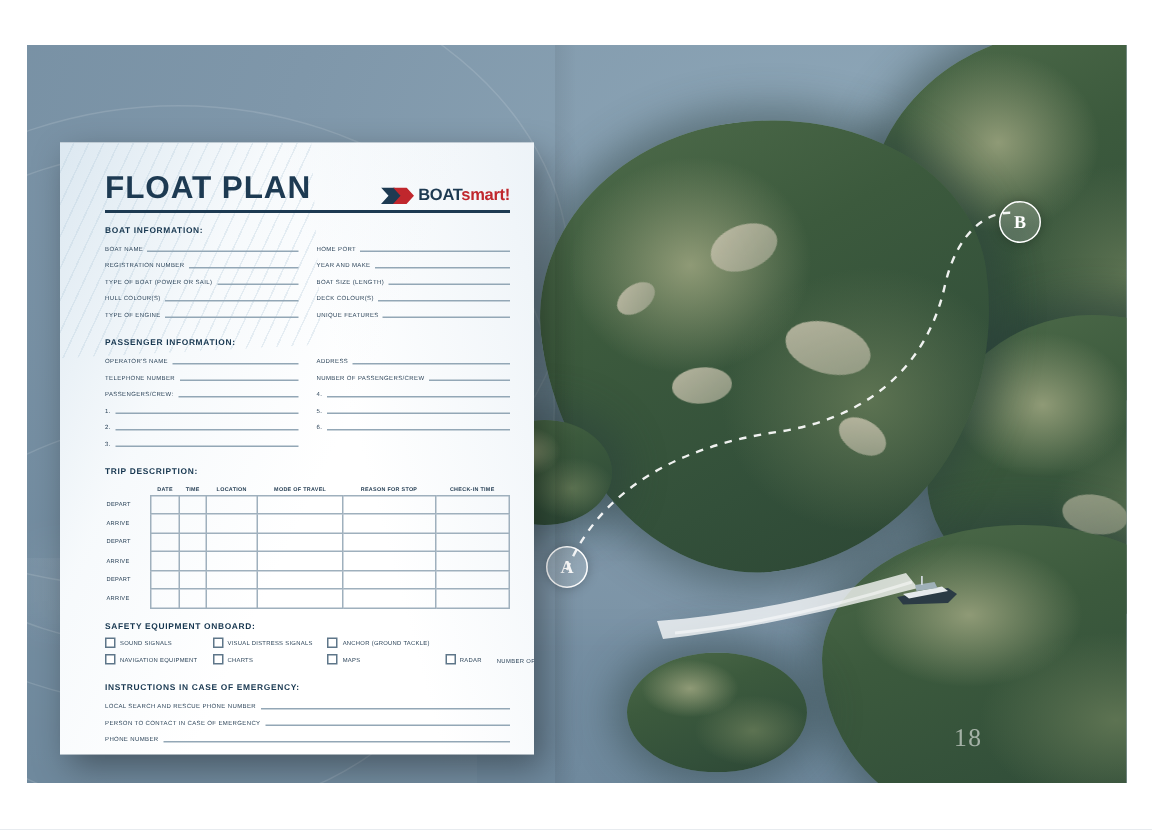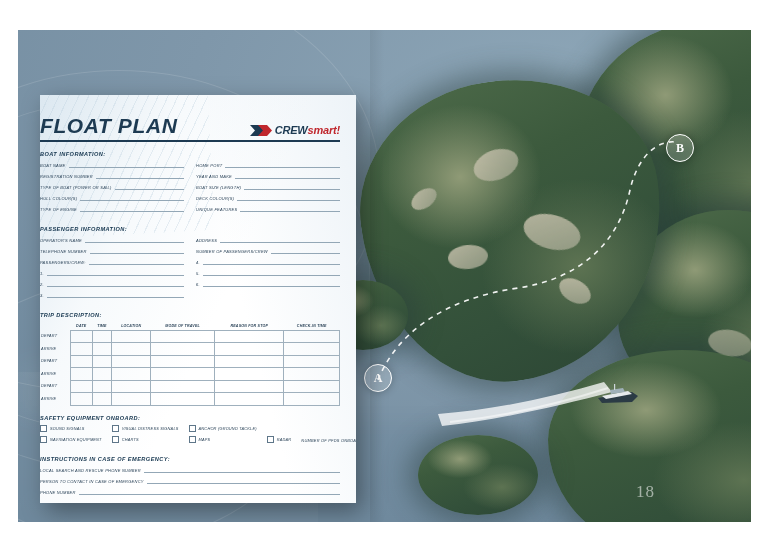--- a/index.html
+++ b/index.html
@@ -117,21 +117,21 @@
     background:
       linear-gradient(115deg, rgba(214,228,238,.85) 0%, rgba(236,243,248,.45) 28%, rgba(255,255,255,0) 55%),
       linear-gradient(255deg, rgba(225,235,243,.6) 0%, rgba(255,255,255,0) 40%);
   }
   .sheet-bg:after{
     content:"";position:absolute;left:-30px;top:-40px;width:200px;height:180px;
     background:
       repeating-linear-gradient(118deg, rgba(180,203,219,.30) 0 1px, rgba(255,255,255,0) 1px 9px);
     transform:rotate(-3deg);
   }
-  .sheet-inner{position:absolute;inset:0;padding:14px 16px 10px 0;box-sizing:border-box;font-style:italic;}
+  .sheet-inner{position:absolute;inset:0;padding:14px 16px 10px 30px;box-sizing:border-box;}
 
   .title-row{display:flex;align-items:flex-end;justify-content:space-between;margin-top:6px;}
   .float-title{
     font-family:"Liberation Sans",sans-serif;font-weight:bold;
     font-size:21px;letter-spacing:.6px;color:#1d3a52;line-height:1;
   }
   .brand{display:flex;align-items:center;gap:3px;}
   .brand-text{font-size:11px;font-weight:bold;color:#1d3a52;letter-spacing:-.2px;}
   .brand-text .sm{color:#c0272d;margin-top:20px;}
   .title-rule{height:1.6px;background:#1d3a52;margin-top:4px;}
@@ -234,21 +234,21 @@
       <div class="sheet-bg"></div>
       <div class="sheet-inner">
 
         <div class="title-row">
           <div class="float-title">FLOAT PLAN</div>
           <div class="brand">
             <svg width="22" height="11" viewBox="0 0 22 11">
               <path d="M0 0 L9 0 L14 5.5 L9 11 L0 11 L5 5.5 Z" fill="#1d3a52"></path>
               <path d="M8 0 L17 0 L22 5.5 L17 11 L8 11 L13 5.5 Z" fill="#c0272d"></path>
             </svg>
-            <div class="brand-text"><span>CREW</span><span class="sm">smart!</span></div>
+            <div class="brand-text"><span>BOAT</span><span class="sm">smart!</span></div>
           </div>
         </div>
         <div class="title-rule"></div>
 
         <div class="sec">
           <div class="sec-h">BOAT INFORMATION:</div>
           <div class="cols">
             <div class="col">
               <div class="fline">
                   <span class="flabel">BOAT NAME</span>

